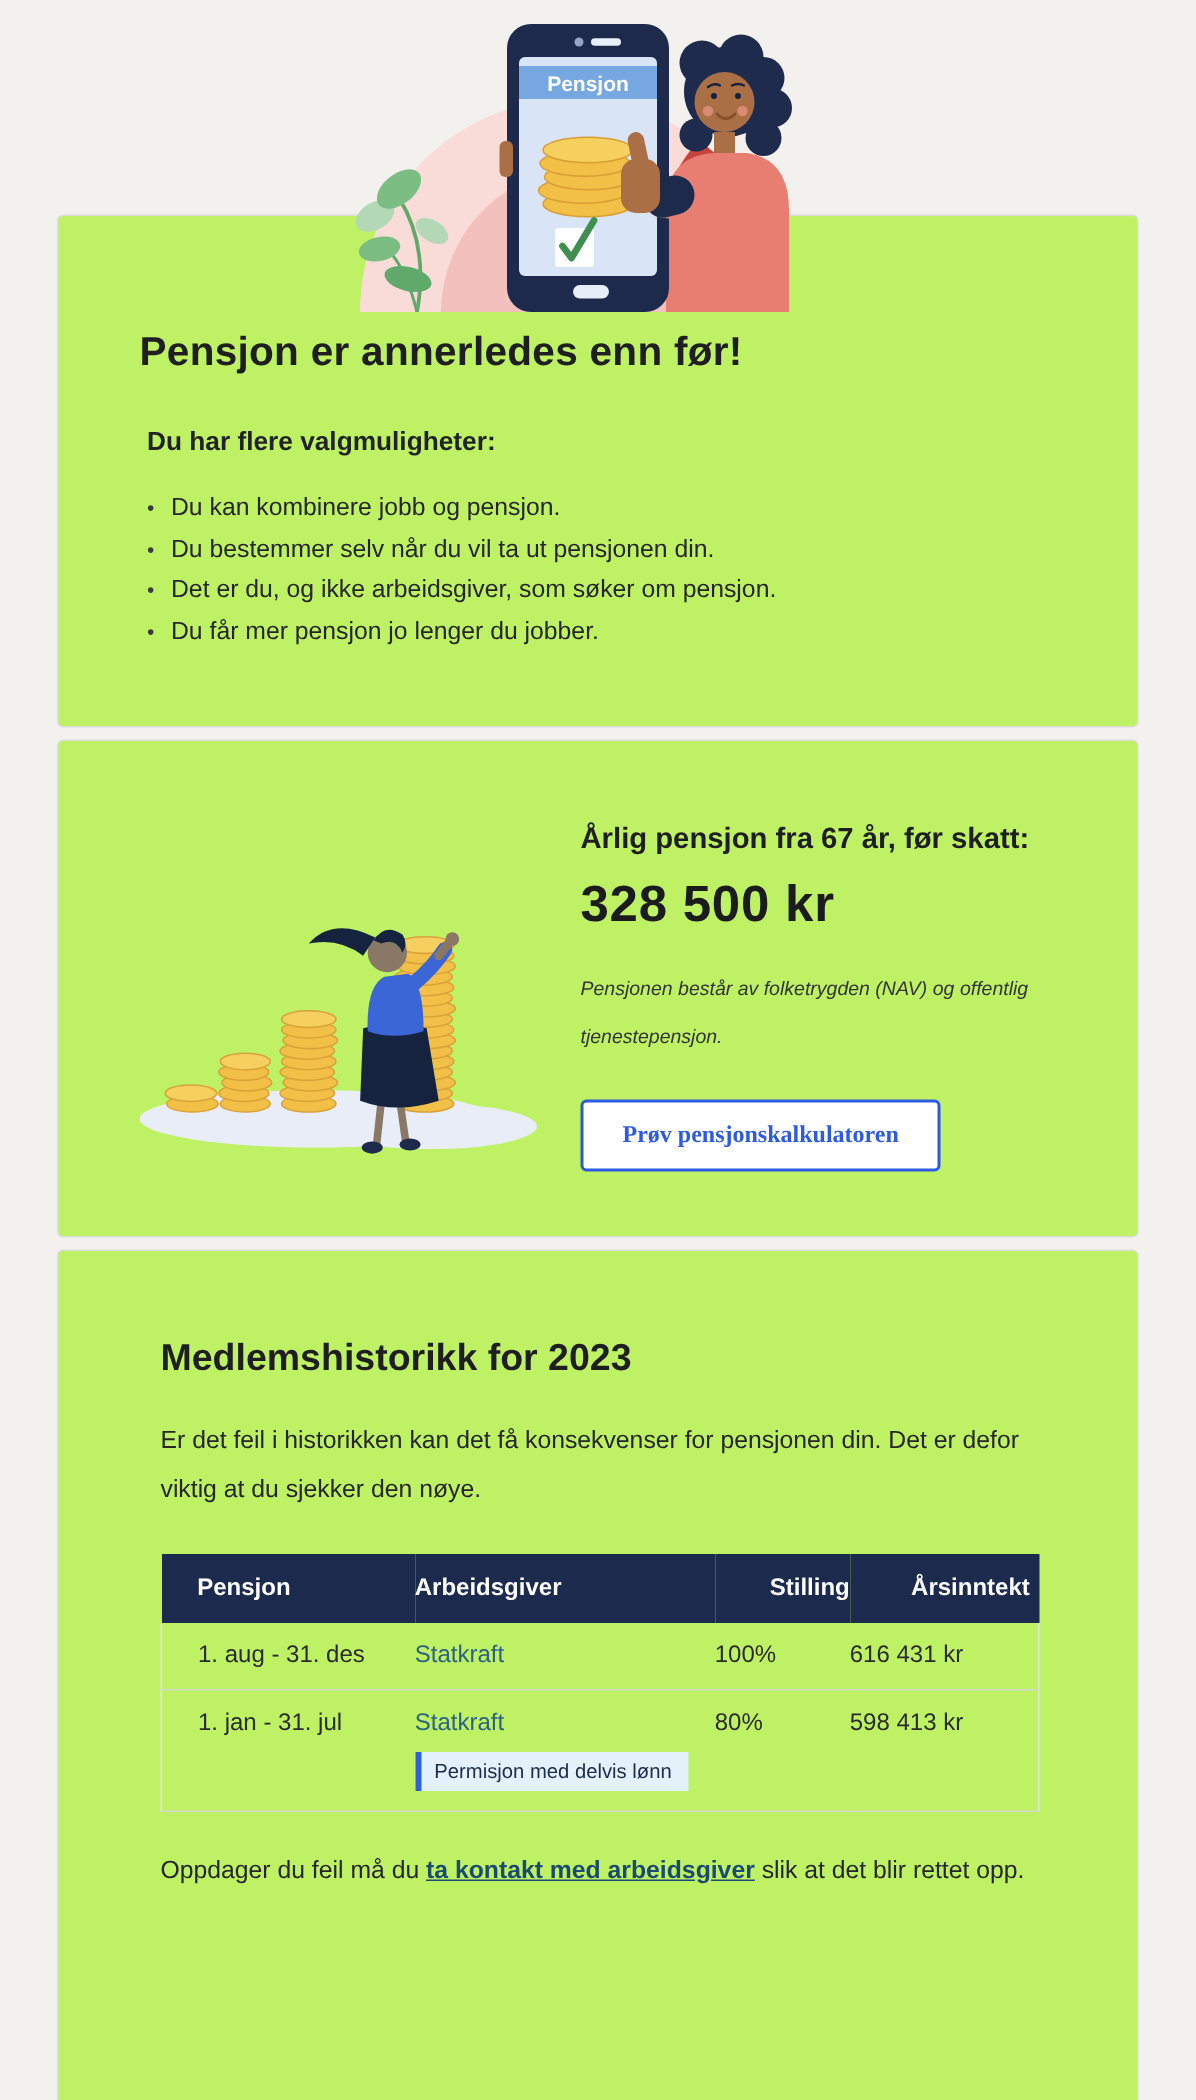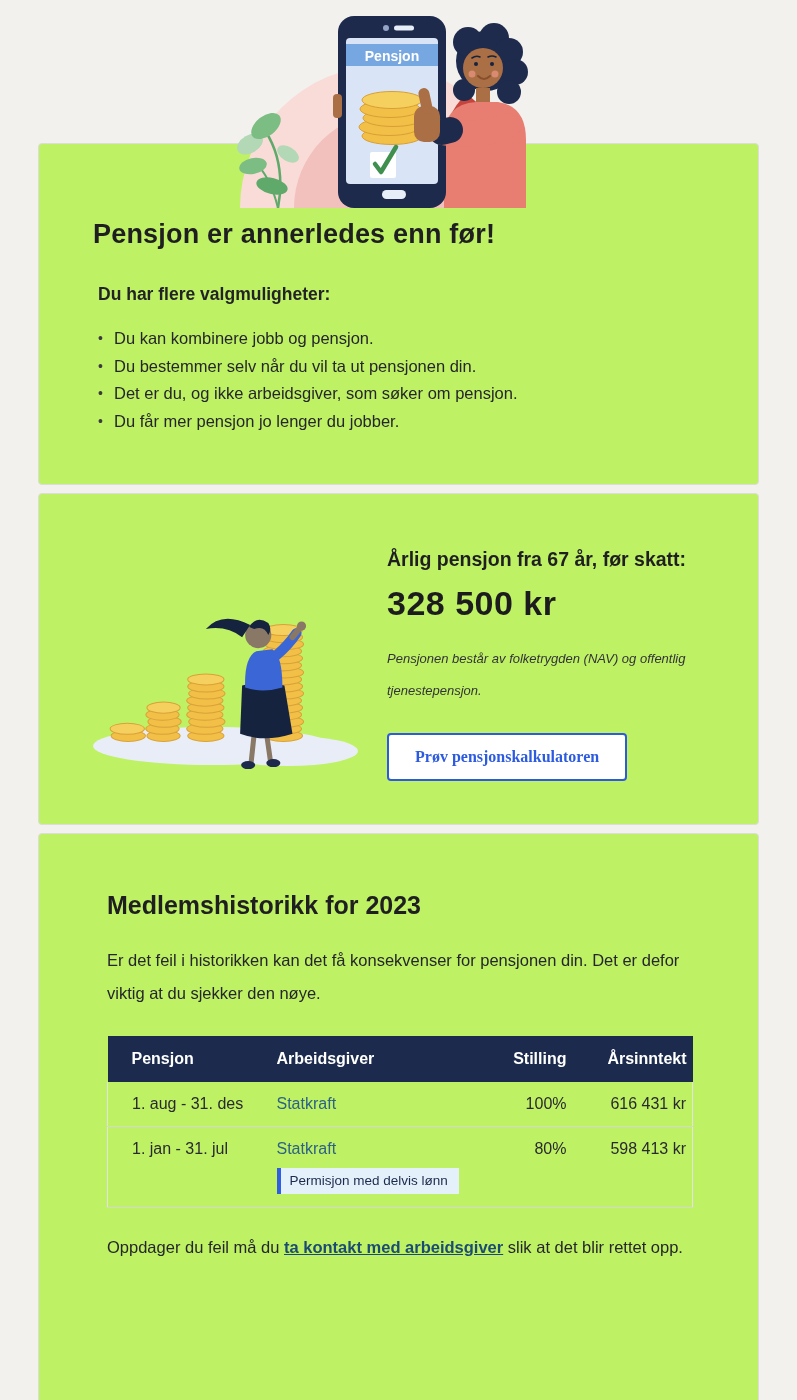--- a/index.html
+++ b/index.html
@@ -49,21 +49,21 @@
   }
   table.history thead th.first{padding-left:24px;}
   table.history thead th.num{text-align:right;}
   table.history thead th.last{padding-right:6px;}
   table.history tbody td{
     font-size:16px;color:#2a2a2e;vertical-align:top;
     border-bottom:1px solid #d6d6d2;padding:13px 0;
   }
   table.history tbody tr td:first-child{padding-left:24px;border-left:1px solid #e3e3e0;}
   table.history tbody tr td:last-child{border-right:1px solid #e3e3e0;padding-right:6px;}
-  td.num{text-align:right;}
+  td.num{}
   .employer-link{color:#2d6186;text-decoration:none;cursor:pointer;}
   .leave-badge{
     display:inline-block;margin-top:10px;
     background:#e4f1fa;border-left:4px solid #2f5fe0;
     padding:5px 11px 6px 9px;font-size:13.5px;color:#1b2a4d;
   }
   .history-footer{margin:26px 0 0;font-size:16.5px;line-height:26px;color:#26262a;}
   .contact-link{color:#1b4a73;font-weight:700;text-decoration:underline;cursor:pointer;}
   .btn-primary{
     display:inline-block;margin-top:22px;padding:14px 28px;

